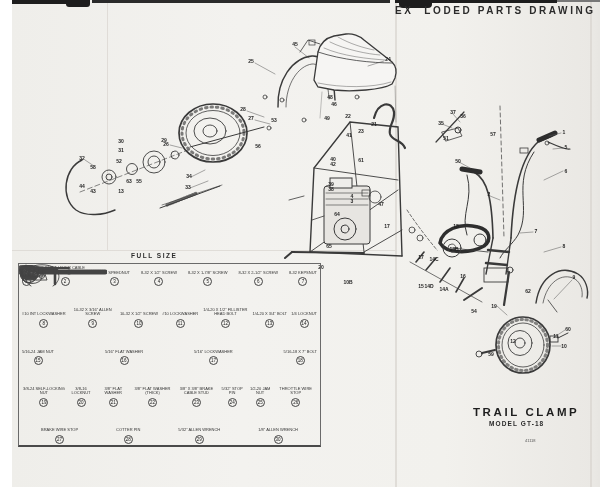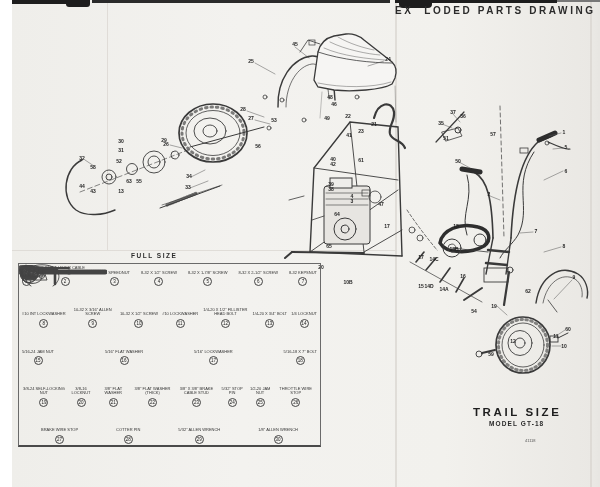--- a/index.html
+++ b/index.html
@@ -609,17 +609,17 @@
           <div>
             <svg width="42" height="22" viewBox="0 0 42 22" fill="none" stroke="#444" stroke-width="0.9" stroke-linecap="round">
               <path d="M2,4 h34 v16" stroke-width="2.6"></path>
             </svg>
           </div>
           <div class="chart-num">30</div>
         </div>
       </div>
     </div>
 
-  <div id="product-name">TRAIL SIZE</div>
+  <div id="product-name">TRAIL CLAMP</div>
   <div id="product-model">MODEL GT-18</div>
   <div id="doc-number">41118</div>
 
 </div>
 
 </body></html>

